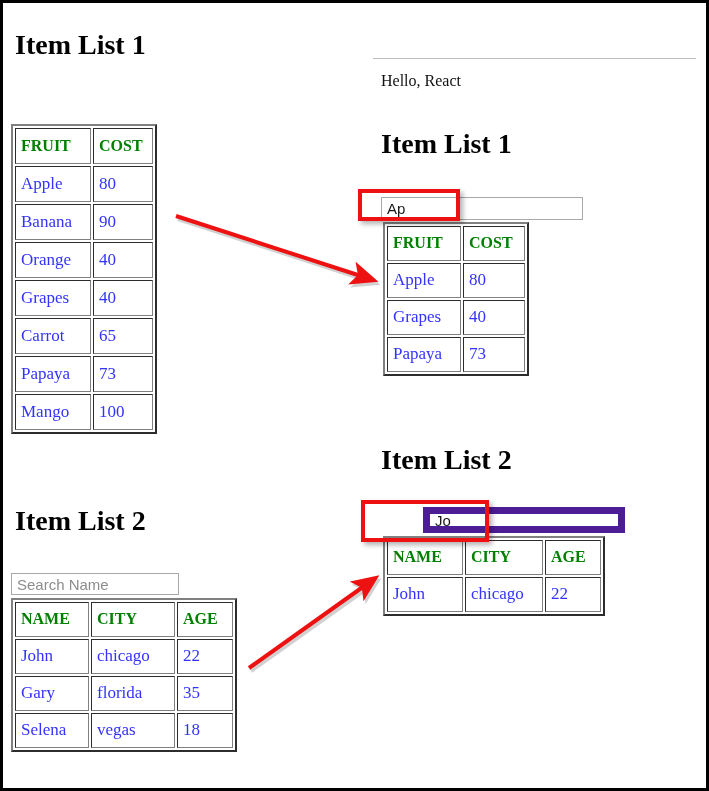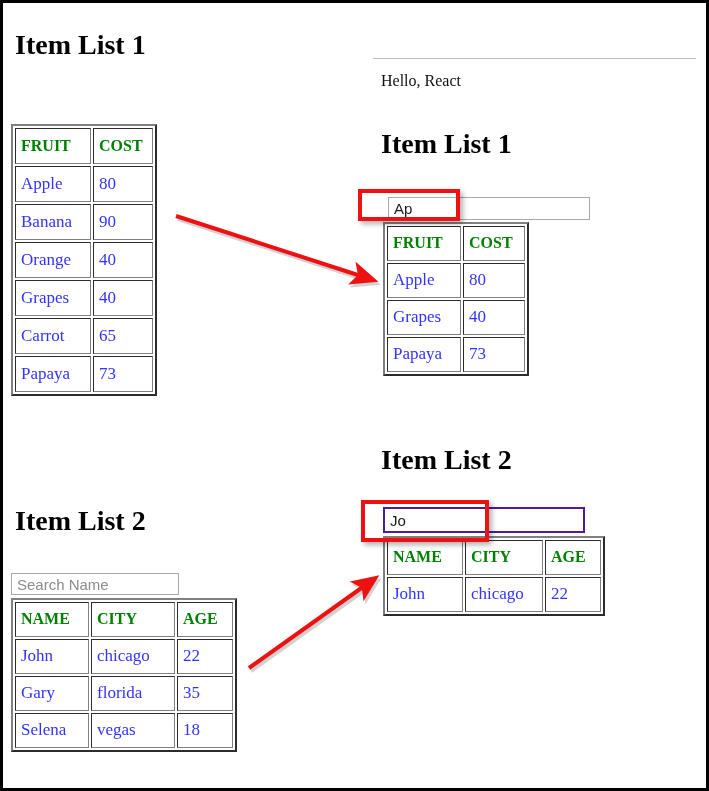--- a/index.html
+++ b/index.html
@@ -40,22 +40,23 @@
     font-size: 15px;
     color: #1a1a1a;
     background: #ffffff;
     border: 1px solid #a9a9a9;
     padding: 2px 1px 2px 5px;
     outline: none;
     border-radius: 0;
   }
   .search::placeholder { color: #8c8c8c; opacity: 1; }
   .search.focused {
-    border: 2px solid #4c1d95;
+    border: 7px solid #4c1d95;
     box-shadow: 0 0 0 0 transparent;
+    margin-left: 40px;
   }
 
   
   table.grid {
     border-collapse: separate;
     border-spacing: 2px;
     border: 2px outset #808080;
     background: #ffffff;
     font-family: "Liberation Serif", "DejaVu Serif", serif;
     font-size: 17px;
@@ -159,20 +160,24 @@
         <td>40</td>
       </tr>
       <tr>
         <td>Carrot</td>
         <td>65</td>
       </tr>
       <tr>
         <td>Papaya</td>
         <td>73</td>
       </tr>
+      <tr>
+        <td>Mango</td>
+        <td>100</td>
+      </tr>
     </tbody>
   </table>
 
   <h1 class="h1 abs" style="left:12px; top:498px;">Item List 2</h1>
 
   <input class="search abs" type="text" style="left: 8px; top: 570px; width: 168px; height: 22px;" placeholder="Search Name">
 
   <table class="grid t-name-left abs" style="left:8px; top:595px;">
     <thead>
       <tr>
@@ -199,21 +204,21 @@
       </tr>
     </tbody>
   </table>
 
   <hr class="hrule abs" style="left:370px; top:55px; width:323px;">
 
   <div class="hello abs" style="left:378px; top:69px;">Hello, React</div>
 
   <h1 class="h1 abs" style="left:378px; top:121px;">Item List 1</h1>
 
-  <input class="search abs" type="text" style="left: 378px; top: 194px; width: 202px; height: 23px; margin-left: 7px;" value="Ap">
+  <input class="search abs" type="text" style="left: 378px; top: 194px; width: 202px; height: 23px;" value="Ap">
 
   <table class="grid t-fruit-right abs" style="left:380px; top:219px;">
     <thead>
       <tr>
         <th>FRUIT</th>
         <th>COST</th>
       </tr>
     </thead>
     <tbody>
       <tr>

